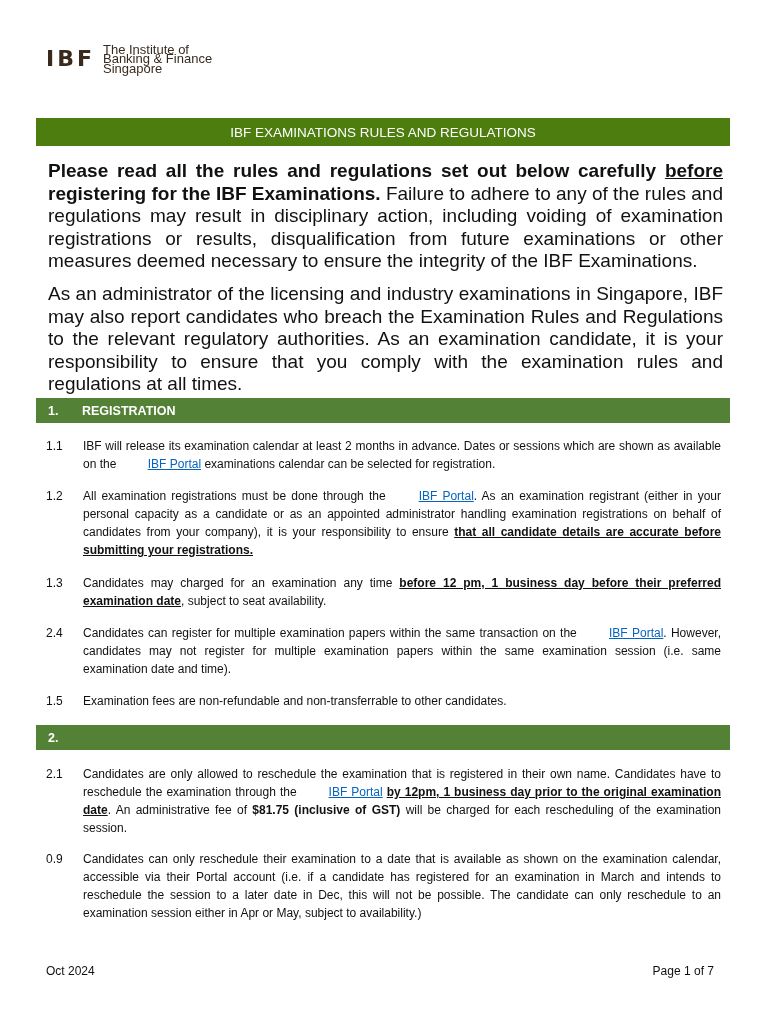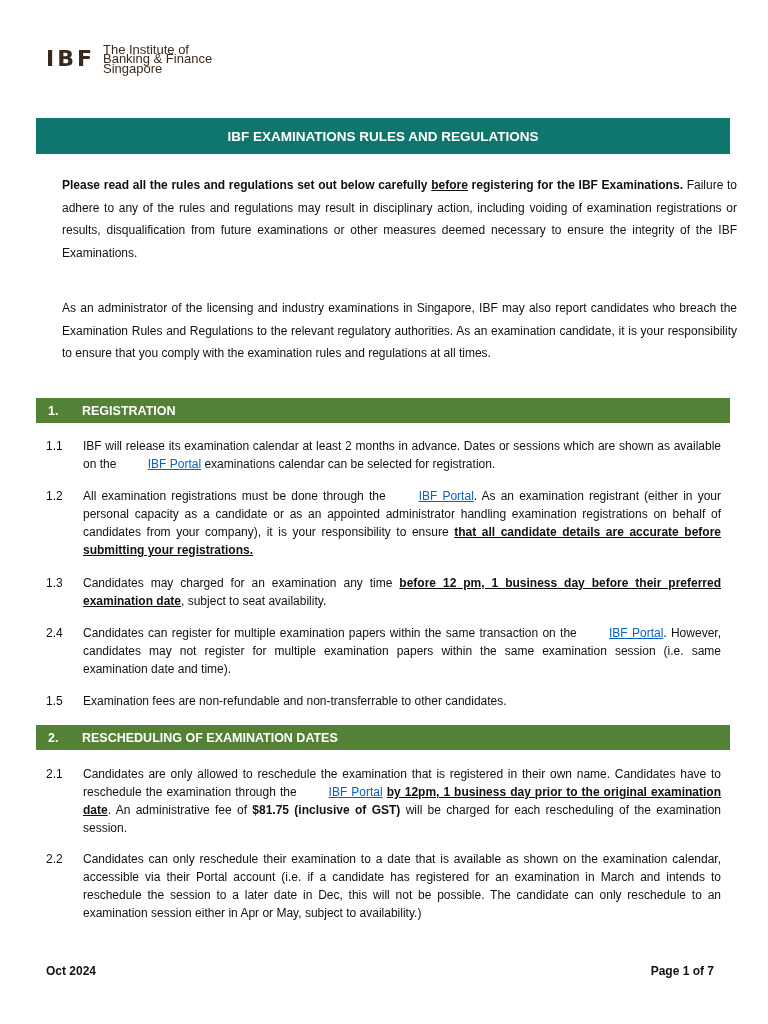--- a/index.html
+++ b/index.html
@@ -2,34 +2,34 @@
 <html><head>
 <meta charset="utf-8">
 <style>
   html, body { margin: 0; padding: 0; background: #ffffff; }
   body { width: 768px; height: 1024px; position: relative; overflow: hidden;
          font-family: "Liberation Sans", sans-serif; color: #111; }
   .logo { position: absolute; left: 46px; top: 44px; display: flex; align-items: center; }
   .logo-mark { font-family: "DejaVu Sans", sans-serif; font-size: 22px; font-weight: bold;
                color: #3a2a1e; letter-spacing: 3px; line-height: 30px; }
   .logo-text { margin-left: 8px; font-size: 13px; line-height: 9.5px; color: #3a2a1e; }
-  .title-bar { position: absolute; left: 36px; top: 118px; width: 694px; height: 36px;
-               background: #0f766e; color: #fff; font-weight: bold; font-size: 13.5px;
+  .title-bar { position: absolute; left: 36px; top: 118px; width: 694px; height: 28px;
+               background: #4d7c0f; color: #fff; font-weight: normal; font-size: 13.5px;
                display: flex; align-items: center; justify-content: center; }
-  .intro { position: absolute; left: 46px; width: 675px; font-size: 12px; line-height: 22.5px;
-           text-align: justify; margin: 16px; }
+  .intro { position: absolute; left: 46px; width: 675px; font-size: 19px; line-height: 22.5px;
+           text-align: justify; margin: 2px; }
   .section-bar { position: absolute; left: 36px; width: 694px; height: 25px; background: #538135;
                  color: #fff; font-weight: bold; font-size: 12.5px; display: flex; align-items: center; }
   .section-bar .num { width: 46px; padding-left: 12px; box-sizing: border-box; }
   .item { position: absolute; left: 46px; width: 675px; display: flex; font-size: 12px; line-height: 18px; }
   .item .inum { width: 37px; flex-shrink: 0; }
   .item .itext { flex: 1; text-align: justify; }
   .link { color: #0563c1; text-decoration: underline; cursor: pointer; margin-left: 28px; }
   b.u, .u { text-decoration: underline; }
-  .footer { position: absolute; top: 964px; font-size: 12px; font-weight: bold; }
+  .footer { position: absolute; top: 964px; font-size: 12px; font-weight: normal; }
 </style>
 </head>
 <body>
 
 <div class="logo">
   <div class="logo-mark">IBF</div>
   <div class="logo-text">
     <div>The Institute of</div>
     <div>Banking &amp; Finance</div>
     <div>Singapore</div>
@@ -67,27 +67,26 @@
   <span class="itext"><span>Candidates can register for multiple examination papers within the same transaction on the </span><span class="link">IBF Portal</span><span>. However, candidates may not register for multiple examination papers within the same examination session (i.e. same examination date and time).</span></span>
 </div>
 
 <div class="item" style="top:692px">
   <span class="inum">1.5</span>
   <span class="itext">Examination fees are non-refundable and non-transferrable to other candidates.</span>
 </div>
 
 <div class="section-bar" style="top:725px">
   <span class="num">2.</span>
-    <span>RESCHEDULING OF EXAMINATION DATES</span>
 </div>
 
 <div class="item" style="top:765px">
   <span class="inum">2.1</span>
   <span class="itext"><span>Candidates are only allowed to reschedule the examination that is registered in their own name. Candidates have to reschedule the examination through the </span><span class="link">IBF Portal</span><span> </span><b class="u">by 12pm, 1 business day prior to the original examination date</b><span>. An administrative fee of </span><b>$81.75 (inclusive of GST)</b><span> will be charged for each rescheduling of the examination session.</span></span>
 </div>
 
 <div class="item" style="top:850px">
-  <span class="inum">2.2</span>
+  <span class="inum">0.9</span>
   <span class="itext">Candidates can only reschedule their examination to a date that is available as shown on the examination calendar, accessible via their Portal account (i.e. if a candidate has registered for an examination in March and intends to reschedule the session to a later date in Dec, this will not be possible. The candidate can only reschedule to an examination session either in Apr or May, subject to availability.)</span>
 </div>
 
 <div class="footer" style="left:46px">Oct 2024</div>
 <div class="footer" style="right:54px">Page 1 of 7</div>
 
 </body></html>

